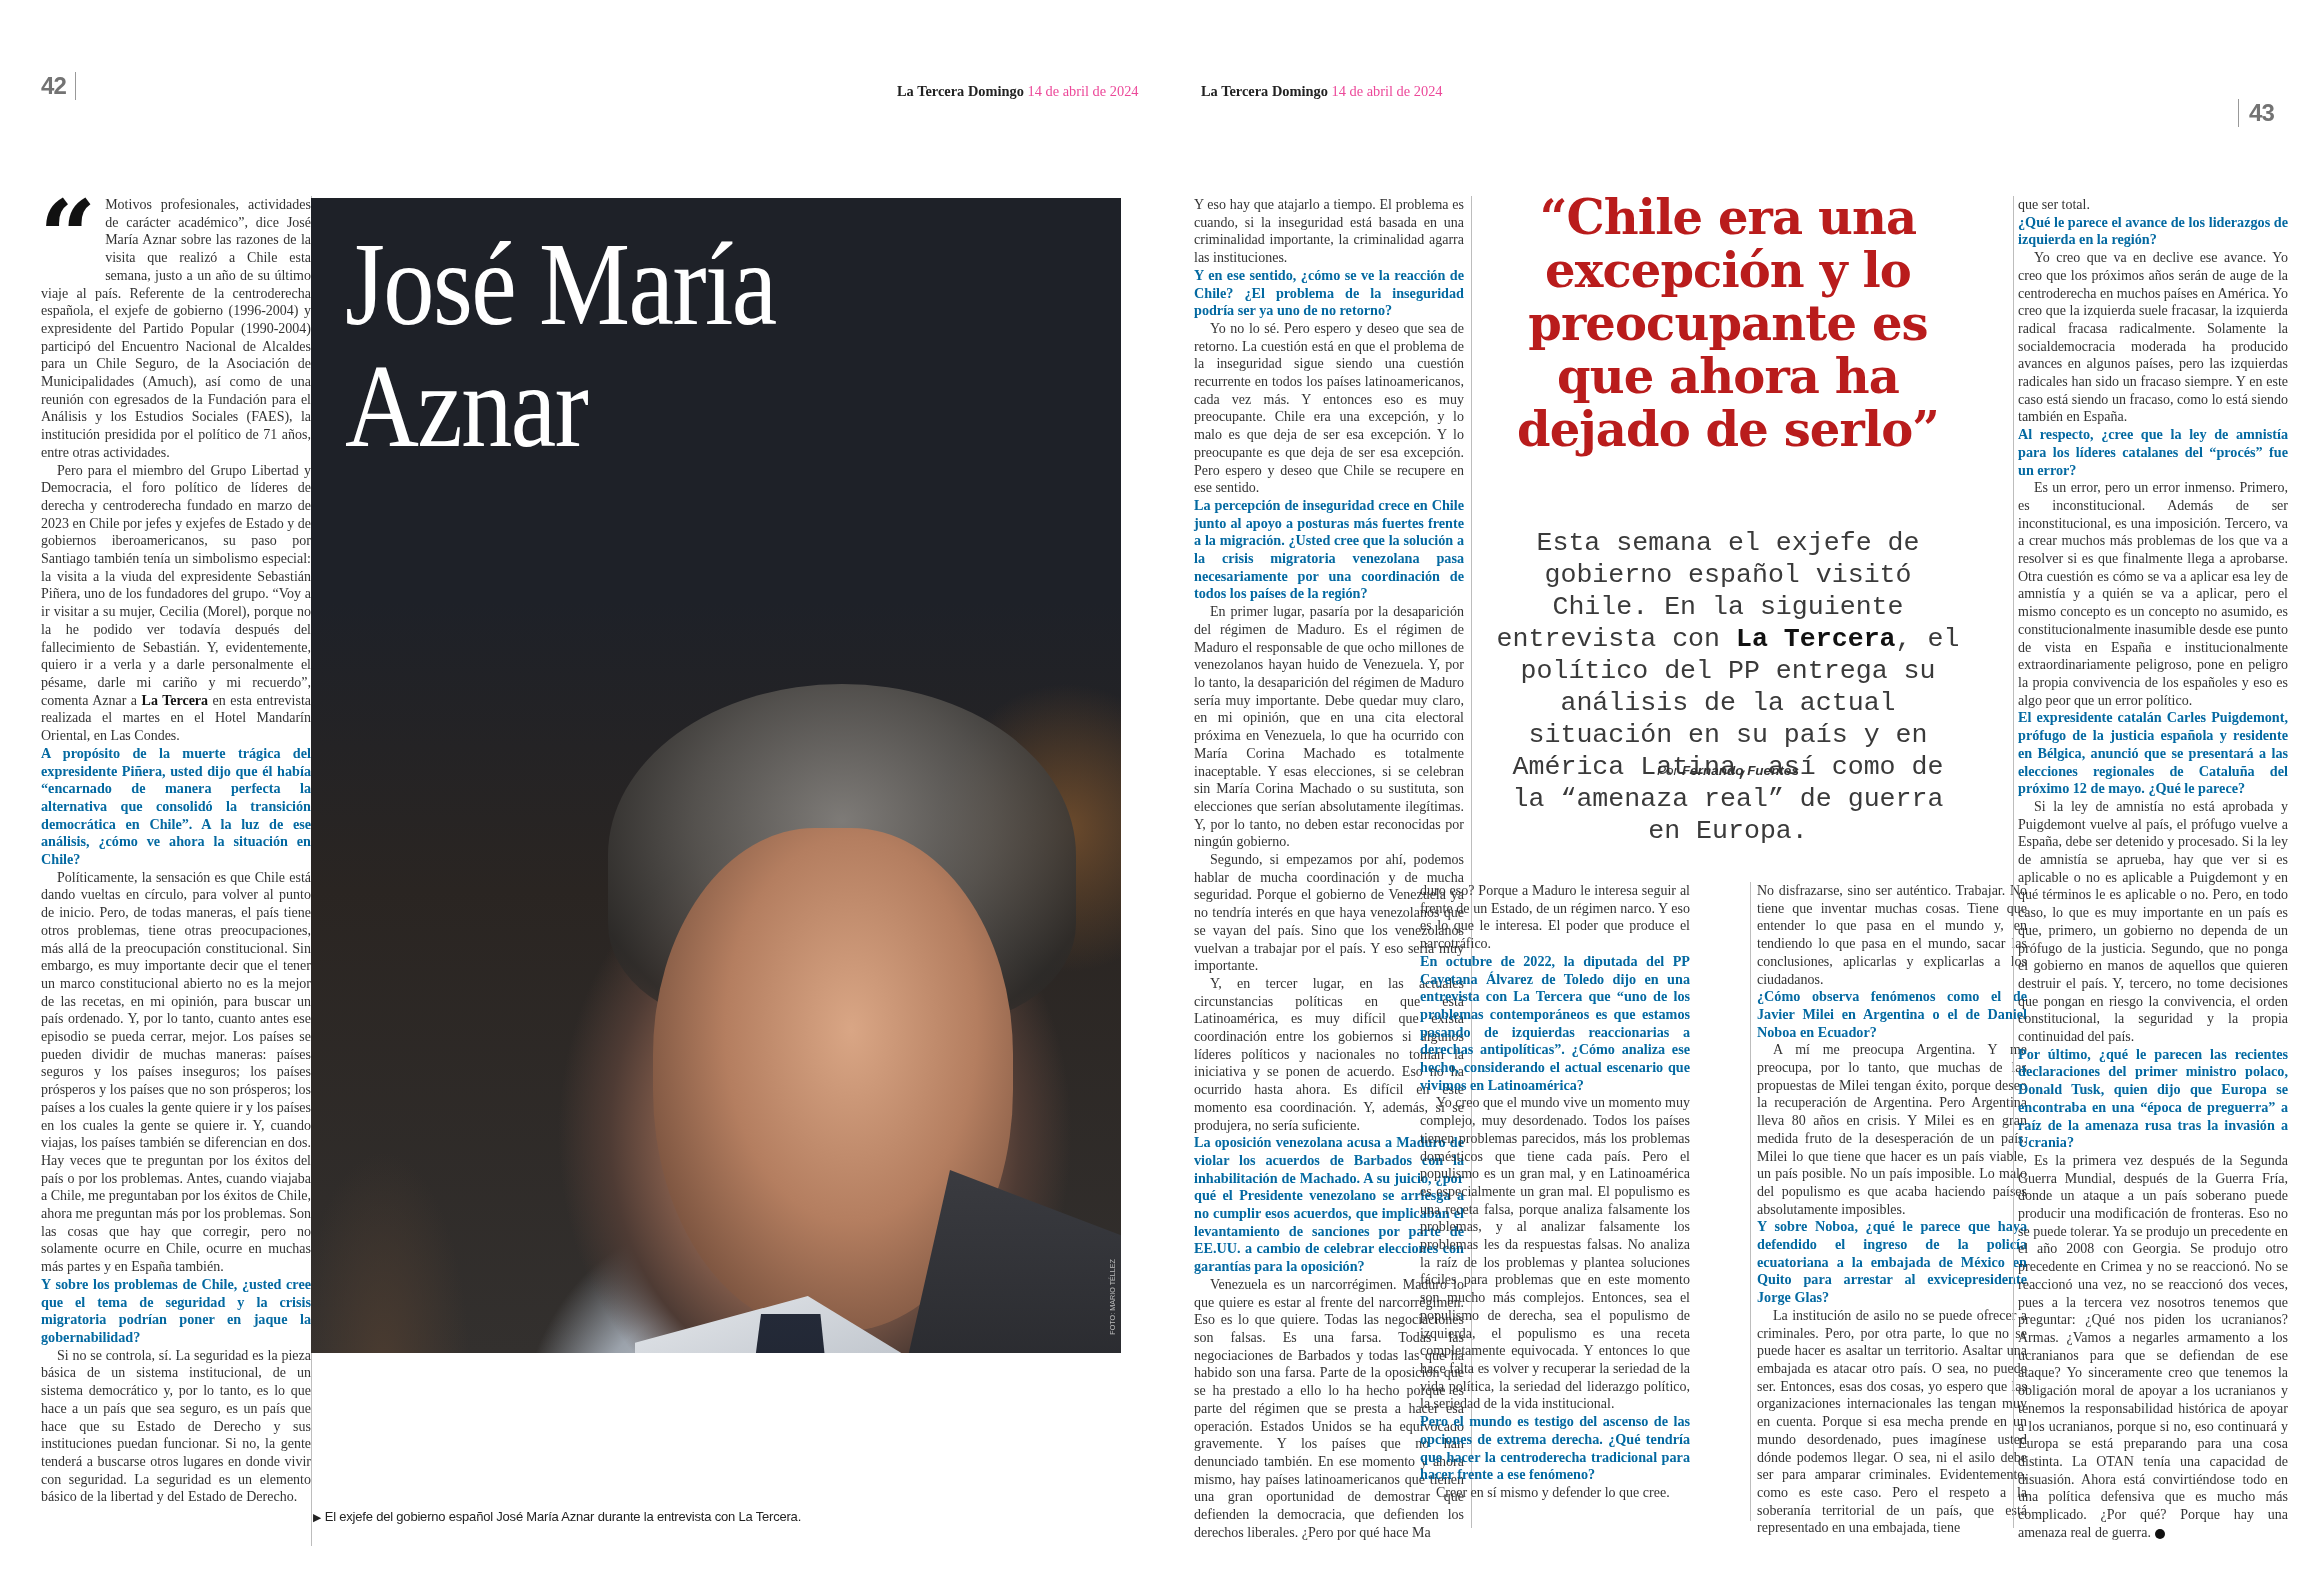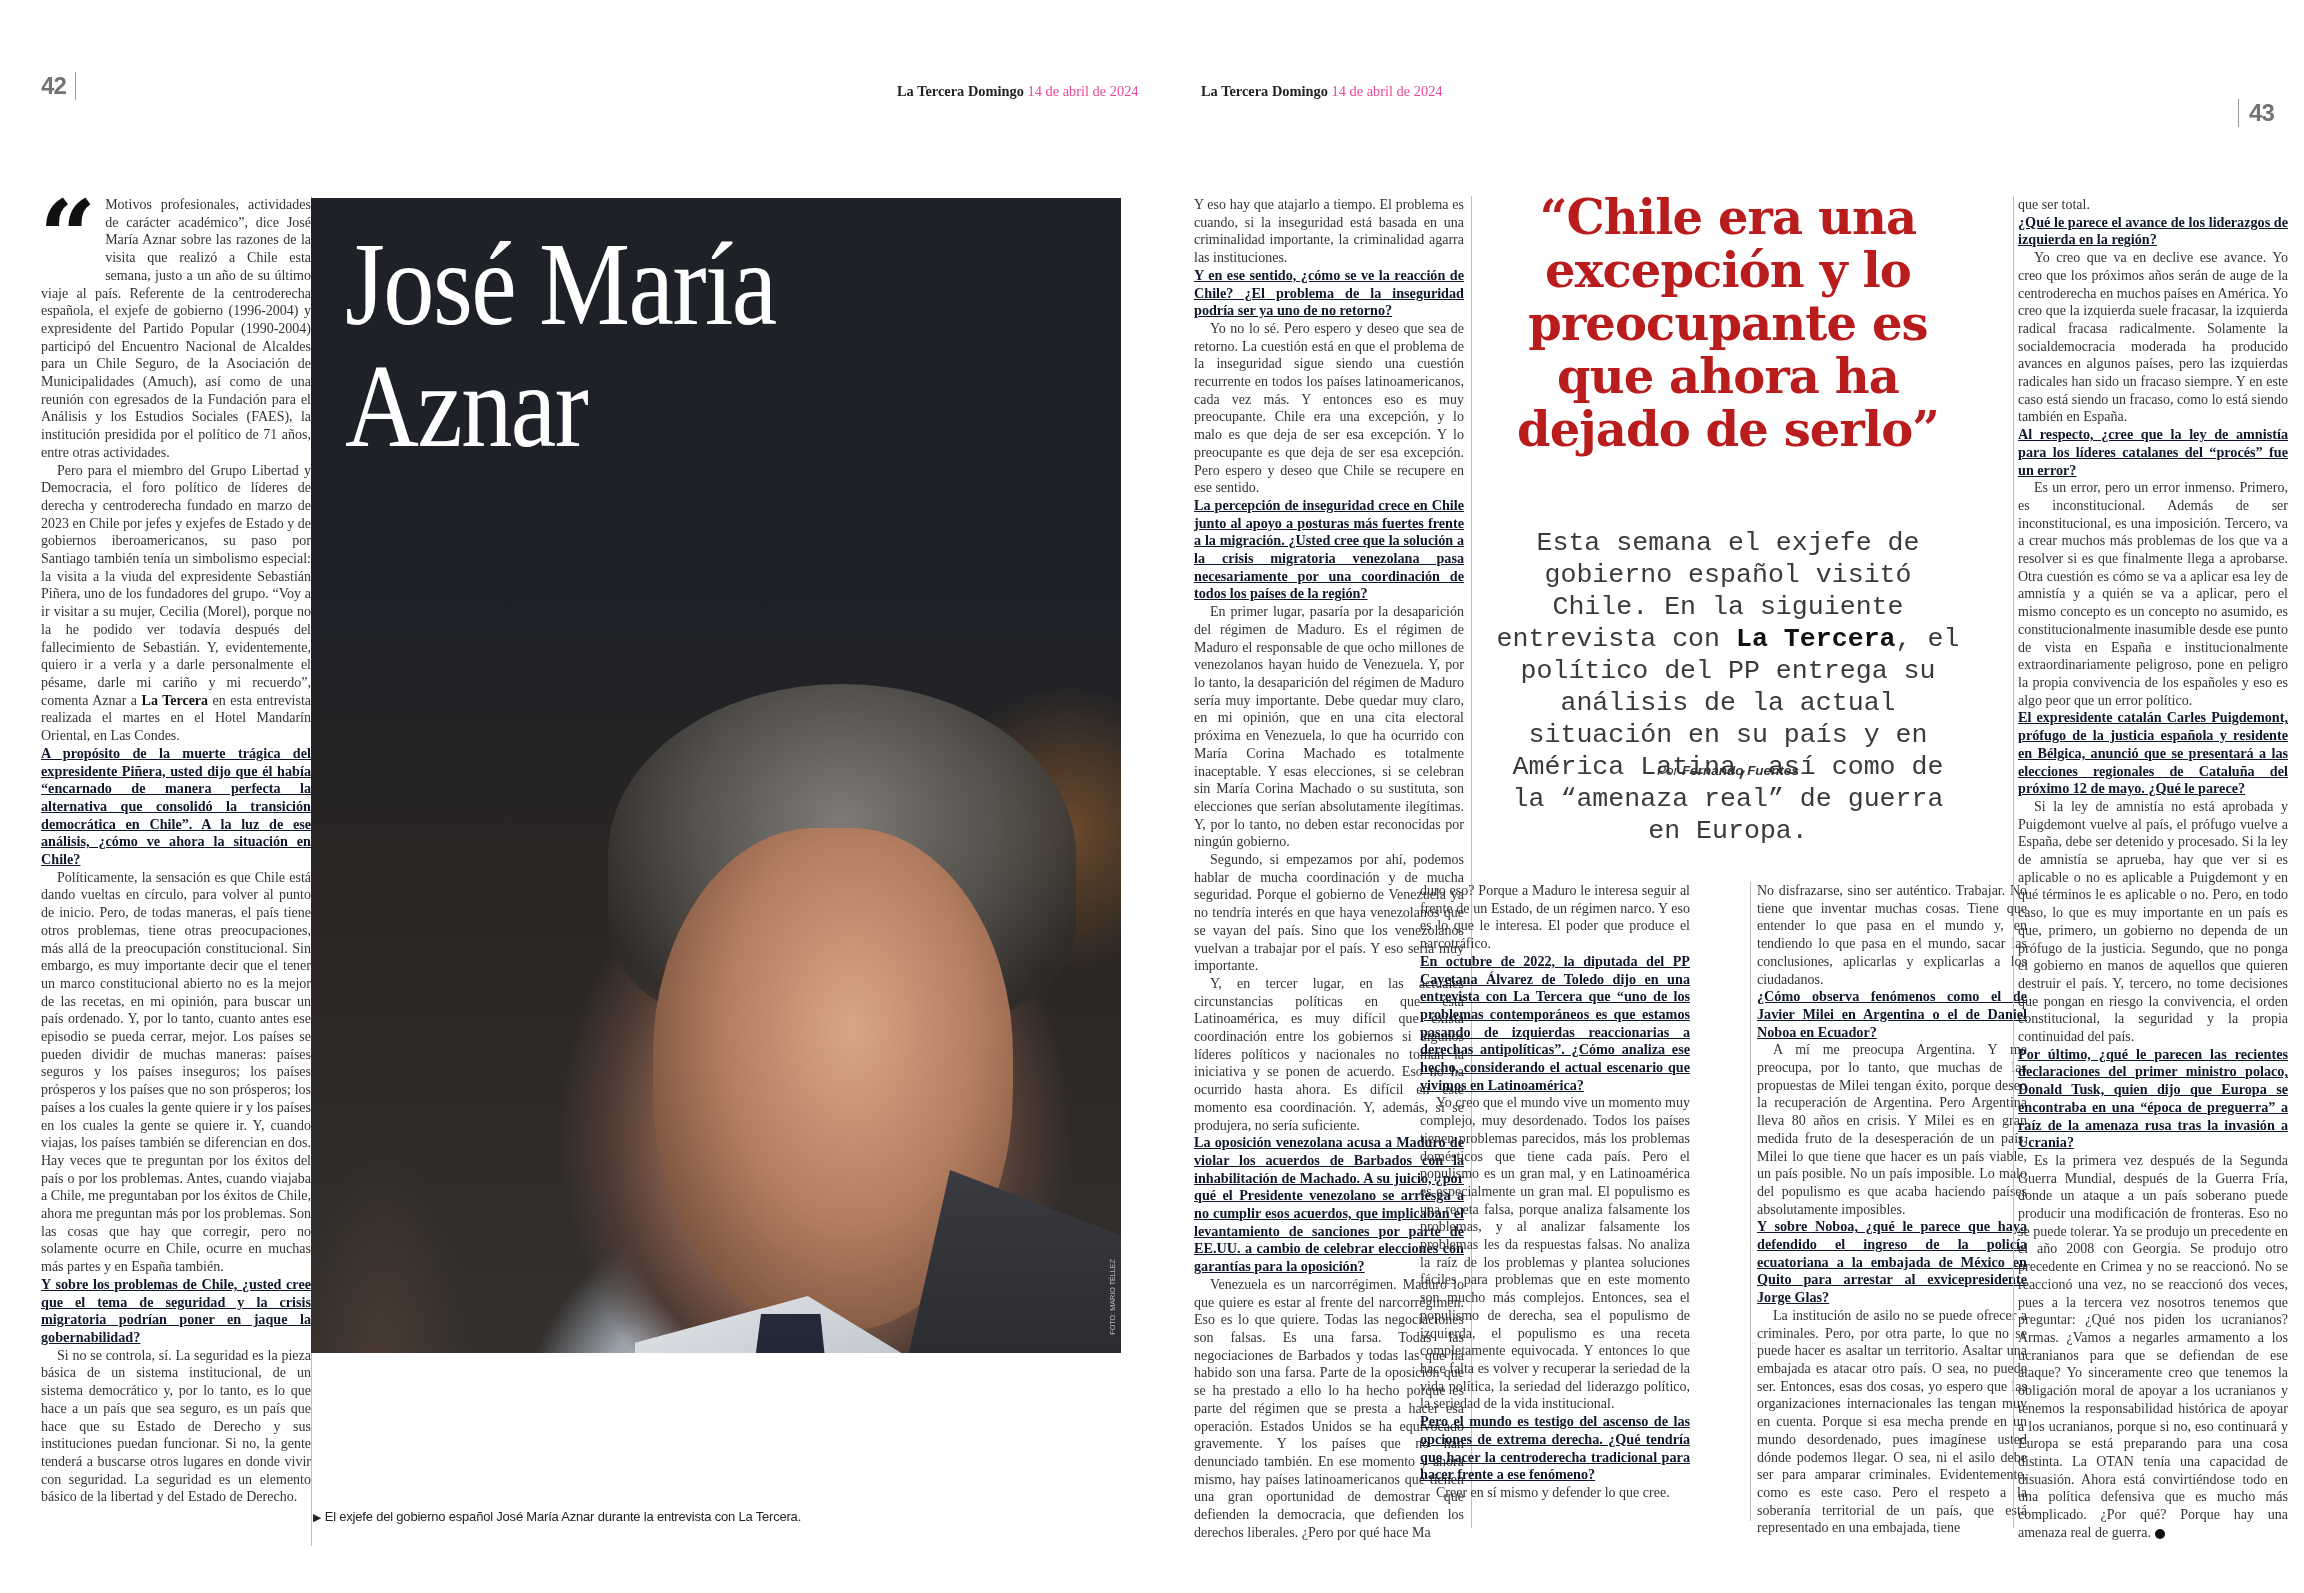--- a/index.html
+++ b/index.html
@@ -11,21 +11,21 @@
   .folio.right { left: 2238px; padding-left: 10px; border-left: 0.9px solid #999; margin-top: 27px; }
   .runhead { position: absolute; top: 83px; font-size: 14.4px; color: #222; white-space: nowrap; }
   .runhead .pub { font-weight: bold; }
   .runhead .date { color: #ec4899; }
   .runhead.left { left: 897px; }
   .runhead.right { left: 1201px; }
 
   .col { position: absolute; top: 196px; width: 270px; font-size: 14px; line-height: 17.7px; text-align: justify; hyphens: auto; color: #333; }
   .col p { text-indent: 16px; }
   .col p.noind { text-indent: 0; }
-  .col .q { font-weight: bold; color: #0f172a; text-indent: 0; font-size: 14.2px; text-decoration: underline; }
+  .col .q { font-weight: bold; color: #0369a1; text-indent: 0; font-size: 14.2px; }
   .col .q b { font-weight: 900; }
   .col .brand { font-weight: bold; color: #111; }
 
   .vrule { position: absolute; width: 0.9px; background: #bdbdbd; }
 
   .dropquote { float: left; font-family: "DejaVu Serif", serif; font-size: 99px; line-height: 81px; height: 83px; color: #111; margin: 0 9px 0 -1.8px; font-weight: bold; }
 
   
   .photo { position: absolute; left: 311px; top: 198px; width: 810px; height: 1155px; overflow: hidden;
            background: radial-gradient(ellipse 342px 414px at 504px 936px, #c79577 0%, #9a6b55 35%, #4e3b34 60%, transparent 75%),

